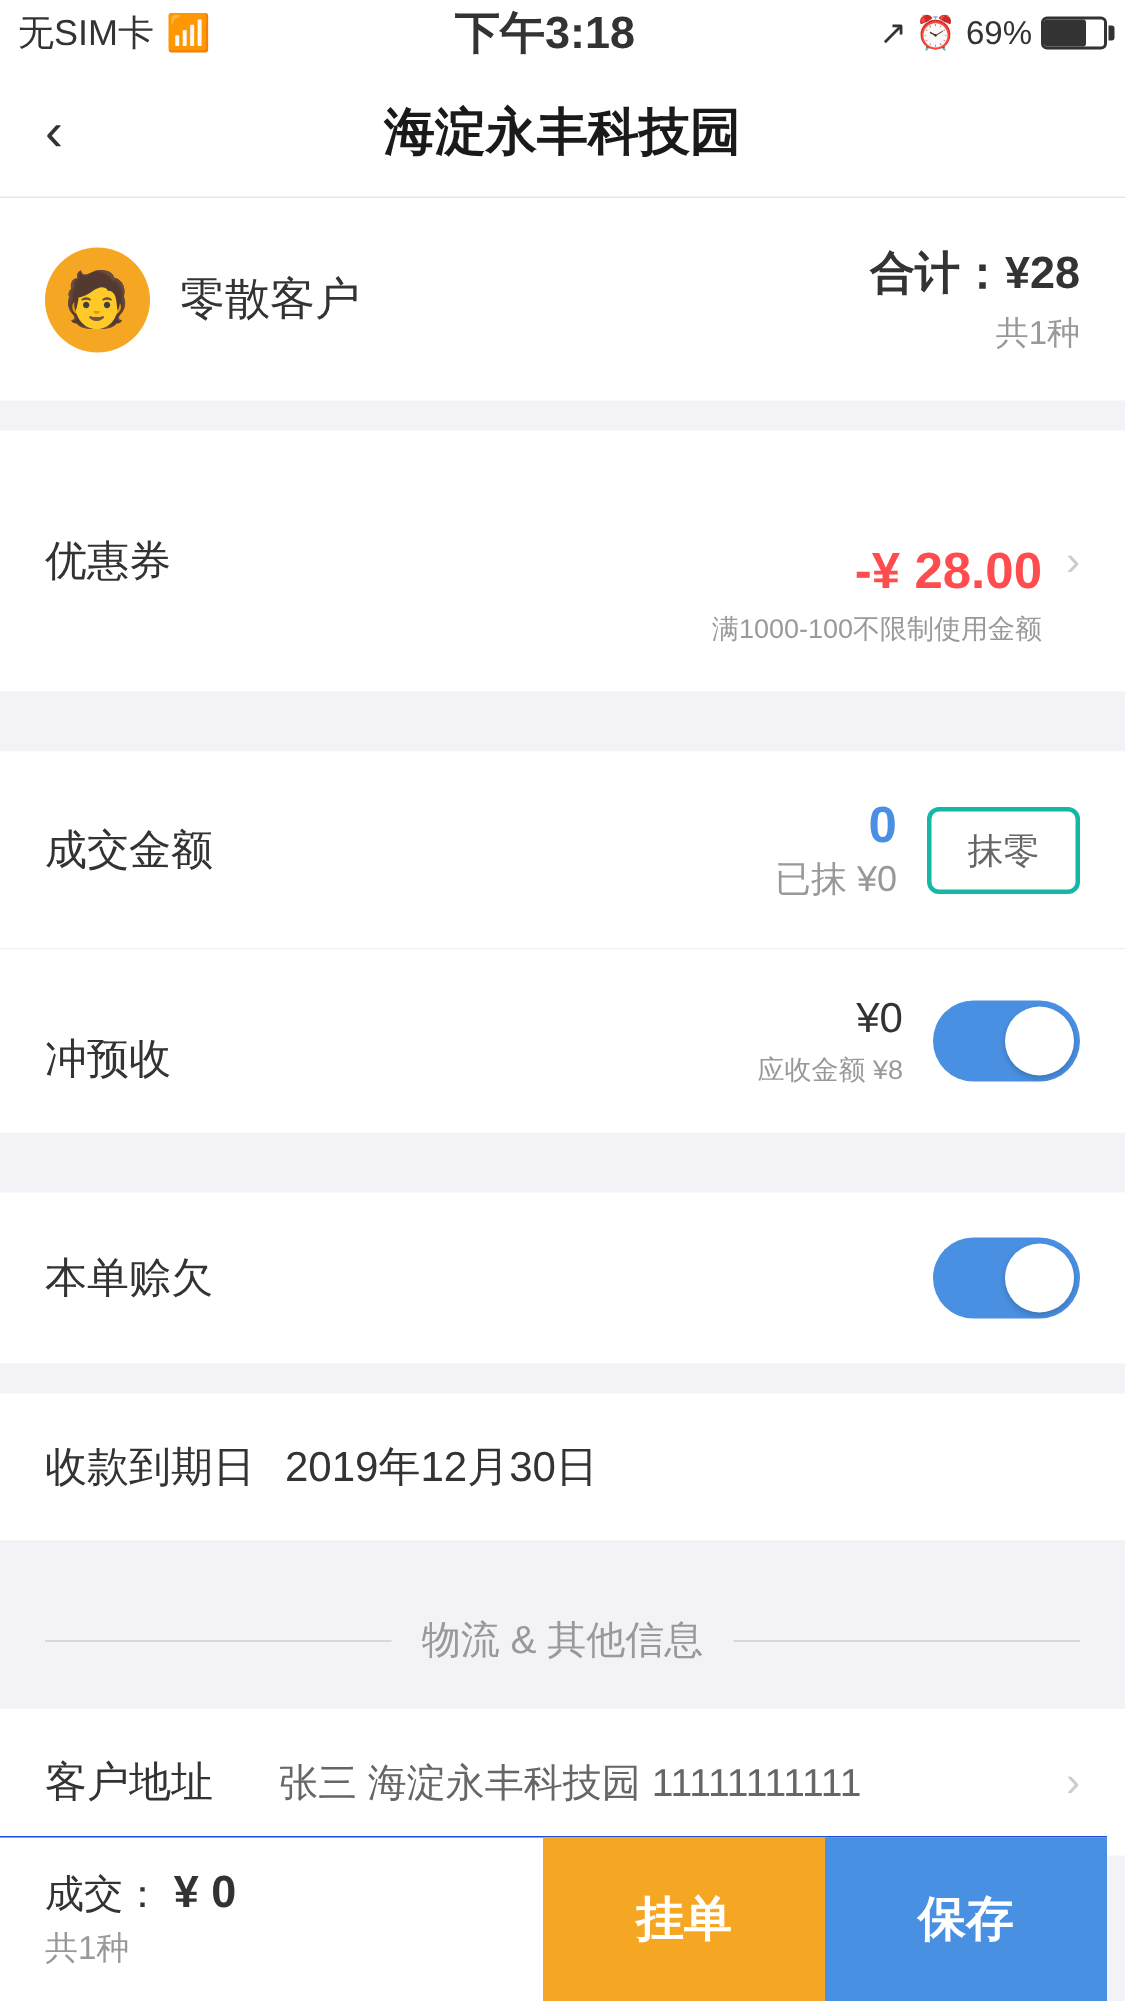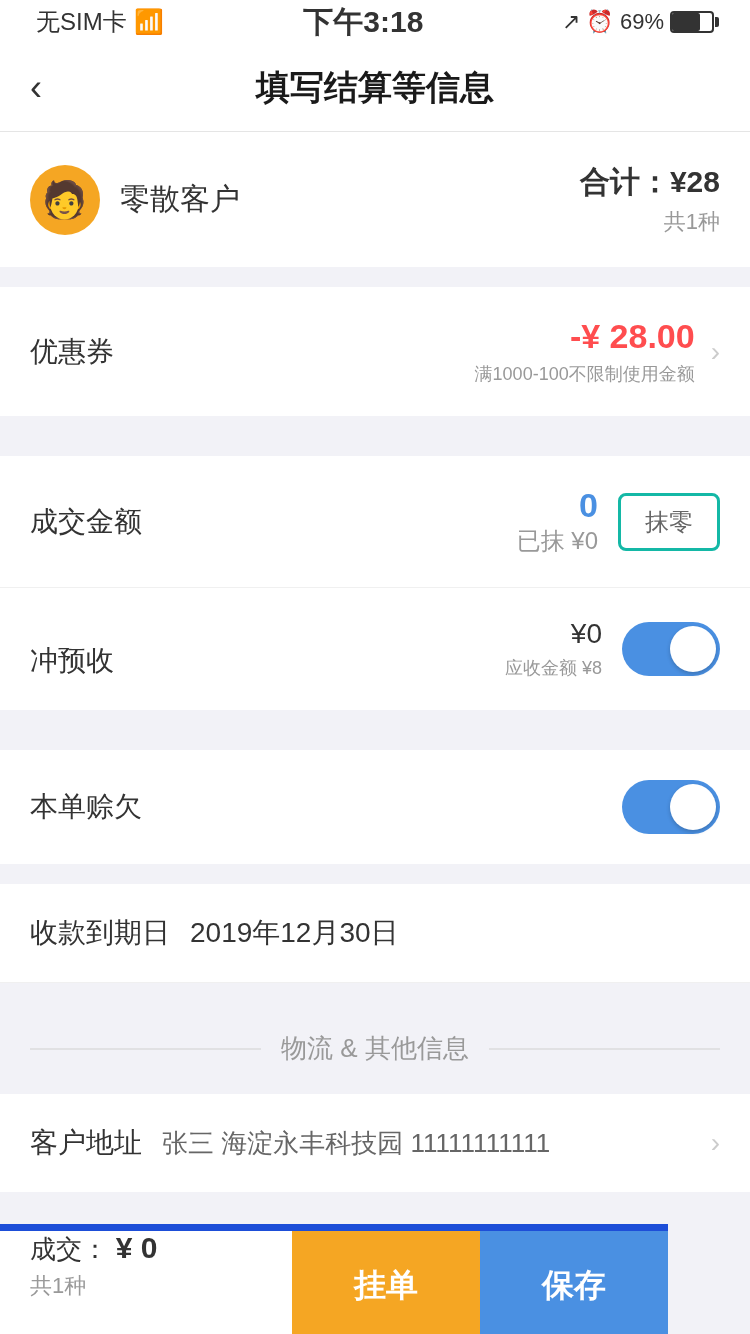--- a/index.html
+++ b/index.html
@@ -14,21 +14,21 @@
       position: relative;
     }
 
     
     .status-bar {
       background: #fff;
       height: 44px;
       display: flex;
       align-items: center;
       justify-content: space-between;
-      padding: 0 36px;
+      padding: 0 12px;
       font-size: 24px;
       font-weight: 500;
     }
     .status-left { display: flex; align-items: center; gap: 8px; }
     .status-center { font-size: 30px; font-weight: 600; }
     .status-right { display: flex; align-items: center; gap: 6px; font-size: 22px; }
     .battery {
       width: 44px; height: 22px; border: 2px solid #333; border-radius: 4px;
       position: relative; display: inline-flex; align-items: center;
     }
@@ -197,33 +197,35 @@
     }
 
     
     .address-row {
       background: #fff;
       padding: 30px 30px;
       display: flex;
       align-items: center;
       justify-content: space-between;
       margin-bottom: 20px;
+      gap: 24px;
     }
     .address-label { font-size: 28px; color: #333; flex-shrink: 0; }
     .address-value { font-size: 26px; color: #666; flex: 1; margin: 0 20px; }
 
     
     .bottom-bar {
       position: fixed;
       bottom: 0;
-      width: 668px;
+      width: 738px;
       height: 110px;
       display: flex;
-      background: #fff;
-      border-top: 7px solid #1d4ed8;
+      align-items: center;
+      background: #fff;
+      border-top: 1px solid #1d4ed8;
     }
     .bottom-info {
       flex: 1;
       padding: 0 30px;
     }
     .bottom-deal { font-size: 26px; color: #333; }
     .bottom-deal-amount { font-size: 30px; font-weight: 600; color: #333; }
     .bottom-count { font-size: 22px; color: #999; margin-top: 4px; }
     .btn-hold {
       width: 188px; height: 110px;
@@ -254,41 +256,41 @@
     <span>⏰</span>
     <span>69%</span>
     <div class="battery">
       <div class="battery-fill"></div>
     </div>
   </div>
 </div>
 
 <div class="nav-bar">
   <div class="nav-back">‹</div>
-  <div class="nav-title">填写结算等信息</div>
+  <div class="nav-title">海淀永丰科技园</div>
 </div>
 
 <div class="customer-row card">
   <div class="customer-left">
     <div class="avatar">
       <span>🧑</span>
     </div>
     <div class="customer-name">零散客户</div>
   </div>
   <div class="customer-right">
     <div class="total-amount">合计：¥28</div>
     <div class="total-count">共1种</div>
   </div>
 </div>
 
 <div class="card">
   <div class="row-item">
     <div class="row-label">优惠券</div>
     <div class="row-right">
-      <div style="text-align:right;">
+      <div style="text-align:right;margin-top:45px;">
         <div class="discount-amount">-¥ 28.00</div>
         <div class="row-sub">满1000-100不限制使用金额</div>
       </div>
       <span class="chevron">›</span>
     </div>
   </div>
 </div>
 
 <div class="section-divider"></div>
 

